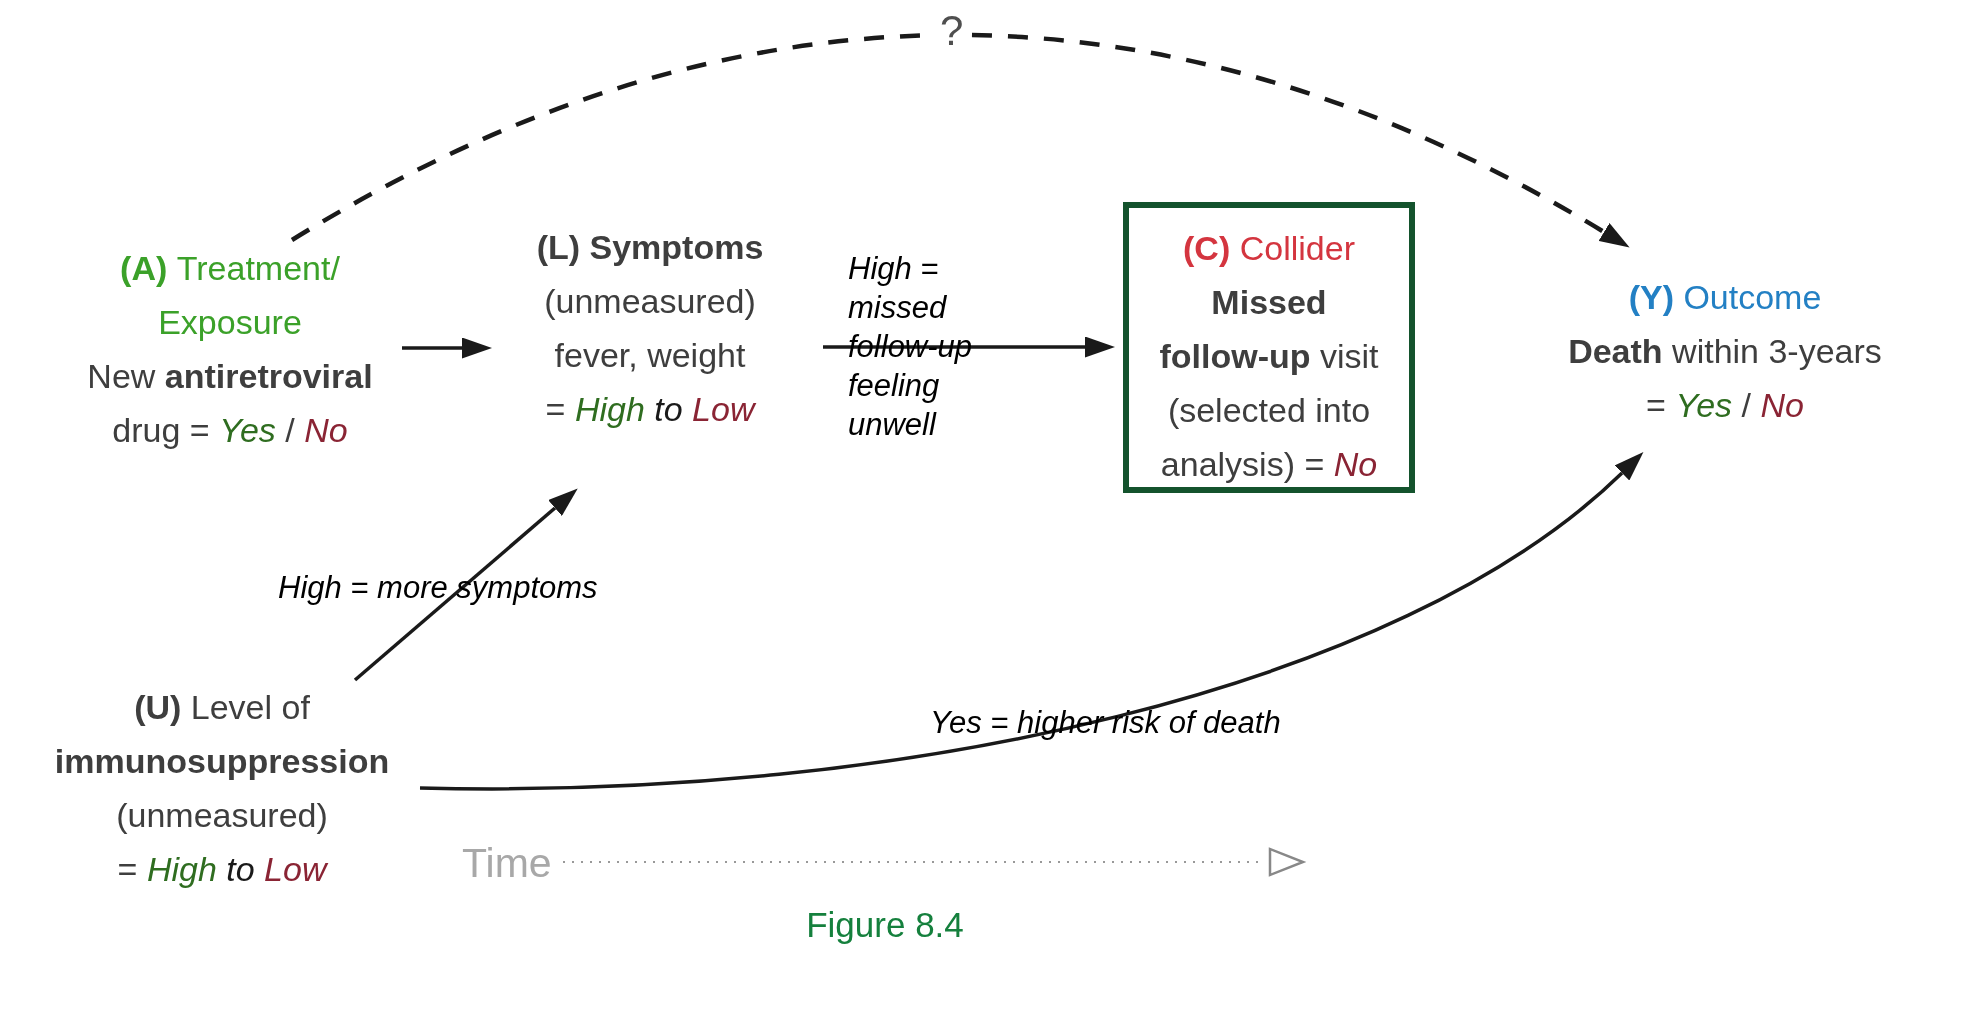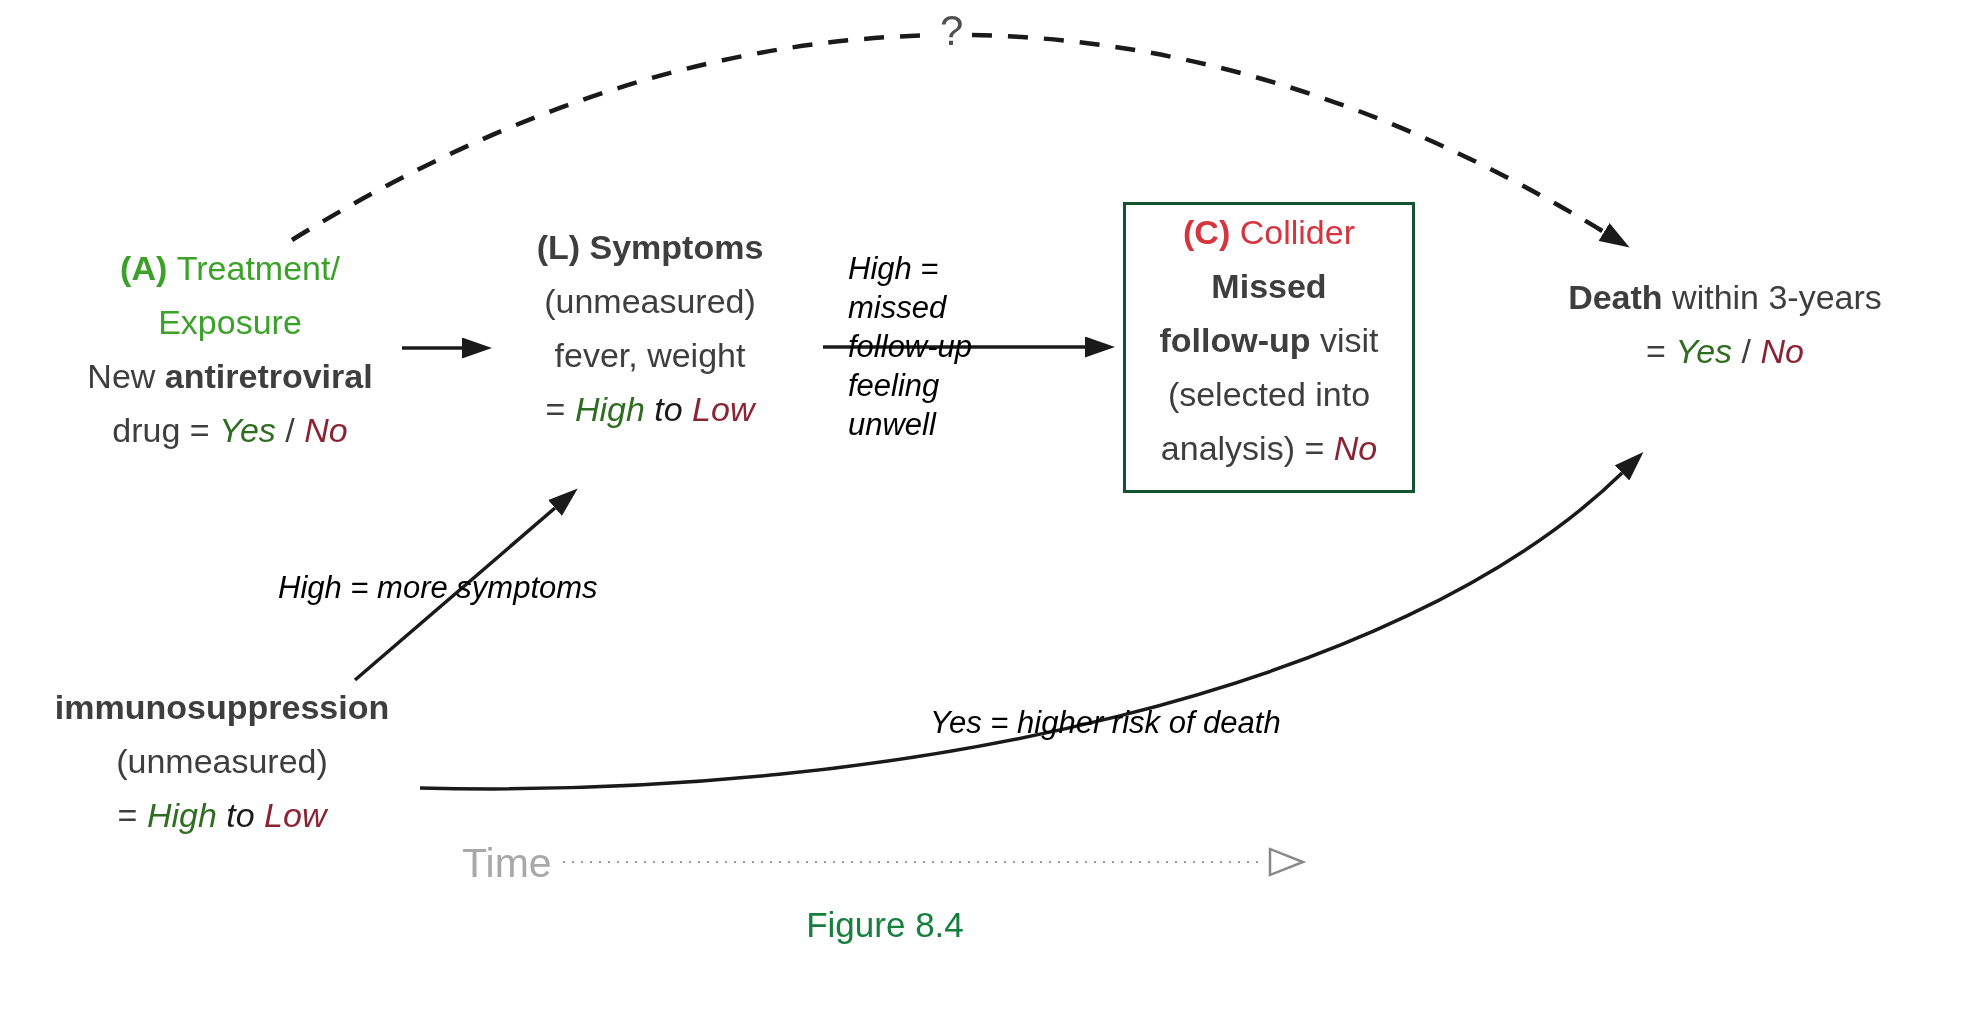--- a/index.html
+++ b/index.html
@@ -12,21 +12,21 @@
   .node{position:absolute;text-align:center;line-height:54px;white-space:nowrap;z-index:2;}
   .ln{white-space:nowrap;}
   .b{font-weight:700;}
   .i{font-style:italic;}
   .green{color:#3ba129;}
   .dgreen{color:#2f6d20;}
   .maroon{color:#8a2434;}
   .red{color:#d4353f;}
   .blue{color:#2380c4;}
   .blk{color:#1a1a1a;}
-  .box{border:3px solid #14532d;box-sizing:border-box;}
+  .box{border:6px solid #14532d;box-sizing:border-box;padding-top:13px;}
   .plabel{
     position:absolute;z-index:3;color:#000000;font-style:italic;
     font-size:31px;line-height:39px;white-space:nowrap;
   }
   .qmark{
     position:absolute;z-index:4;color:#4f4f4f;font-size:42px;line-height:42px;
     background:#ffffff;padding:0 7px;
   }
   .time{position:absolute;z-index:2;color:#a8a8a8;font-size:41px;line-height:33px;}
   .caption{position:absolute;z-index:2;color:#15803d;font-size:35px;line-height:35px;width:300px;text-align:center;}
@@ -75,25 +75,27 @@
 
   <div class="node box" style="left:1123px;top:202px;width:292px;height:291px;">
     <div class="ln"><span class="b red">(C) </span><span class="red">Collider</span></div>
     <div class="ln"><span class="b">Missed</span></div>
     <div class="ln"><span class="b">follow-up</span><span> visit</span></div>
     <div class="ln"><span>(selected into</span></div>
     <div class="ln"><span>analysis) = </span><span class="i maroon">No</span></div>
   </div>
 
   <div class="node" style="left:1525px;top:270px;width:400px;">
+    <div class="ln"><span class="b blue">(Y) </span><span class="blue">Outcome</span></div>
     <div class="ln"><span class="b">Death</span><span> within 3-years</span></div>
     <div class="ln"><span>= </span><span class="i dgreen">Yes</span><span> / </span><span class="i maroon">No</span></div>
   </div>
 
   <div class="node" style="left:22px;top:680px;width:400px;">
+    <div class="ln"><span class="b">(U) </span><span>Level of</span></div>
     <div class="ln"><span class="b">immunosuppression</span></div>
     <div class="ln"><span>(unmeasured)</span></div>
     <div class="ln"><span>= </span><span class="i dgreen">High</span><span class="i blk"> to </span><span class="i maroon">Low</span></div>
   </div>
 
   <div class="plabel" style="left:848px;top:249px;width:200px;">
     <div>High =</div>
     <div>missed</div>
     <div>follow-up</div>
     <div>feeling</div>

